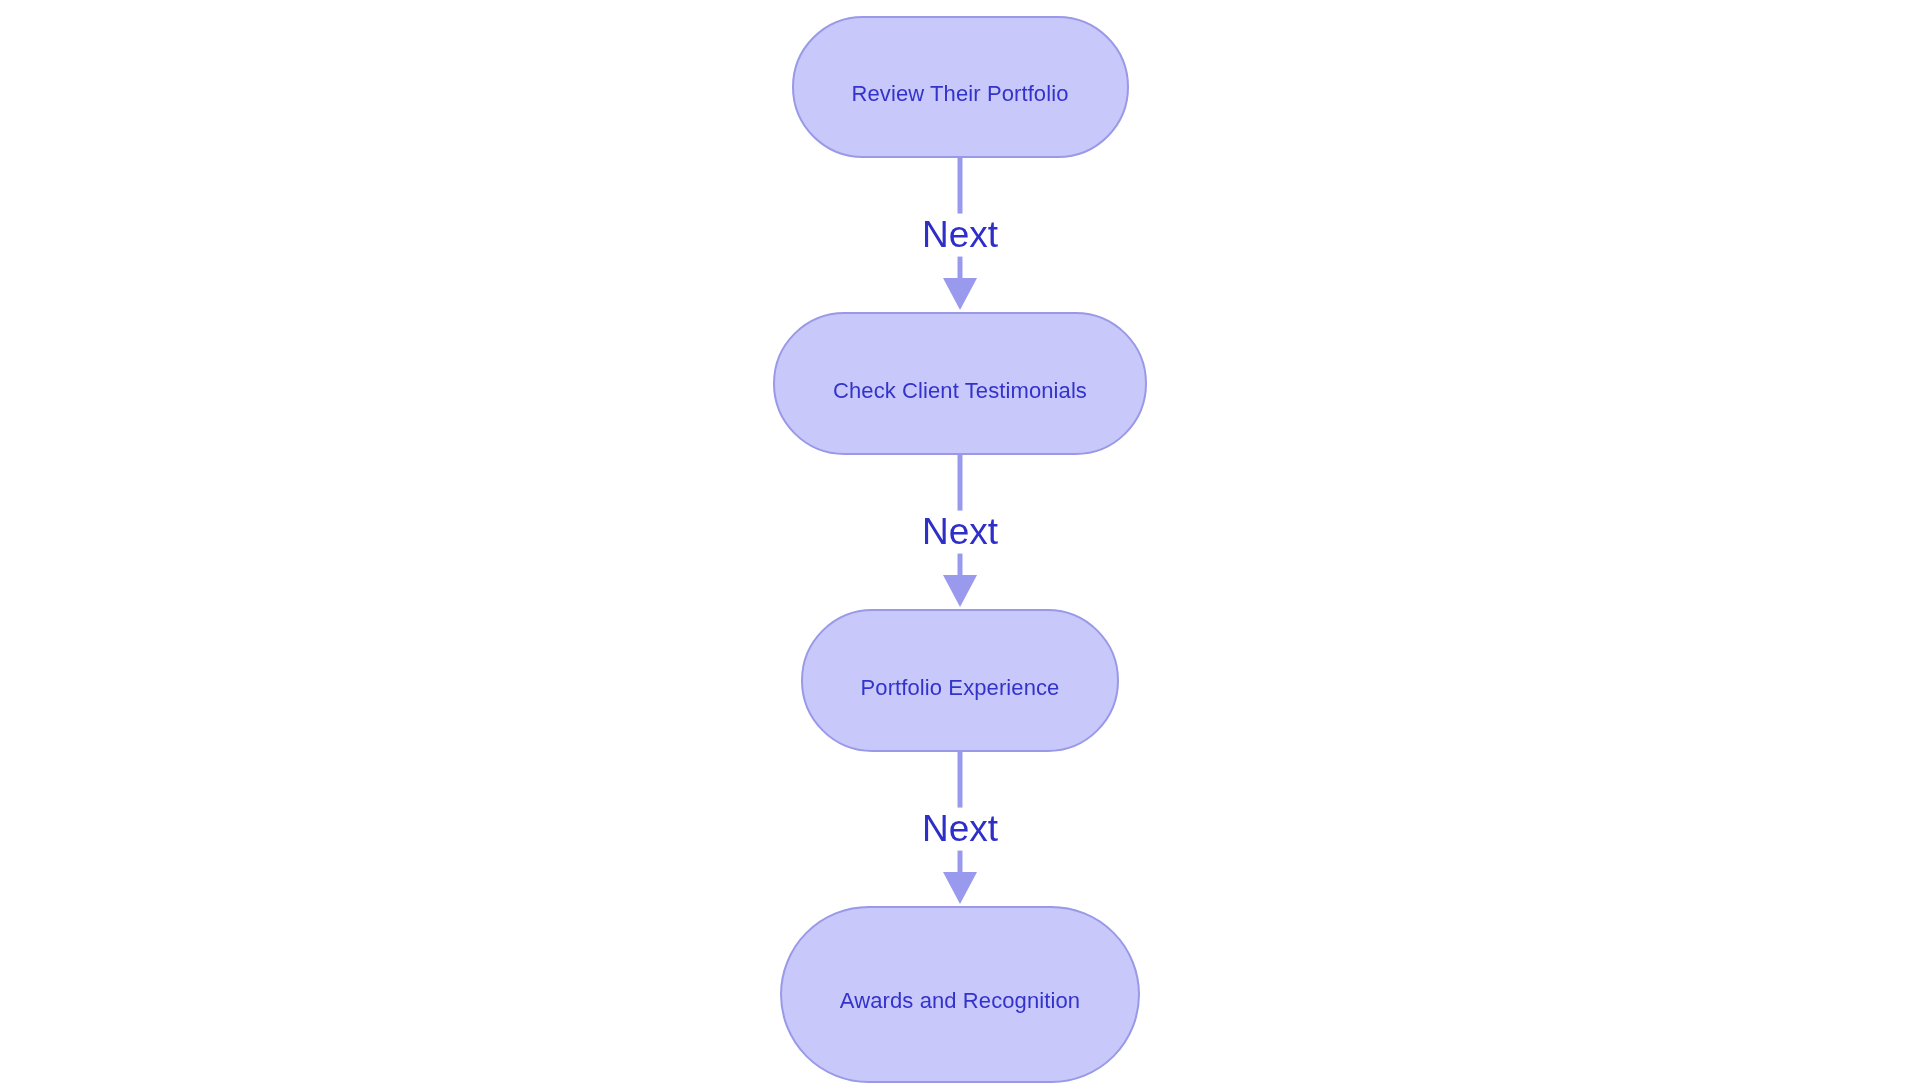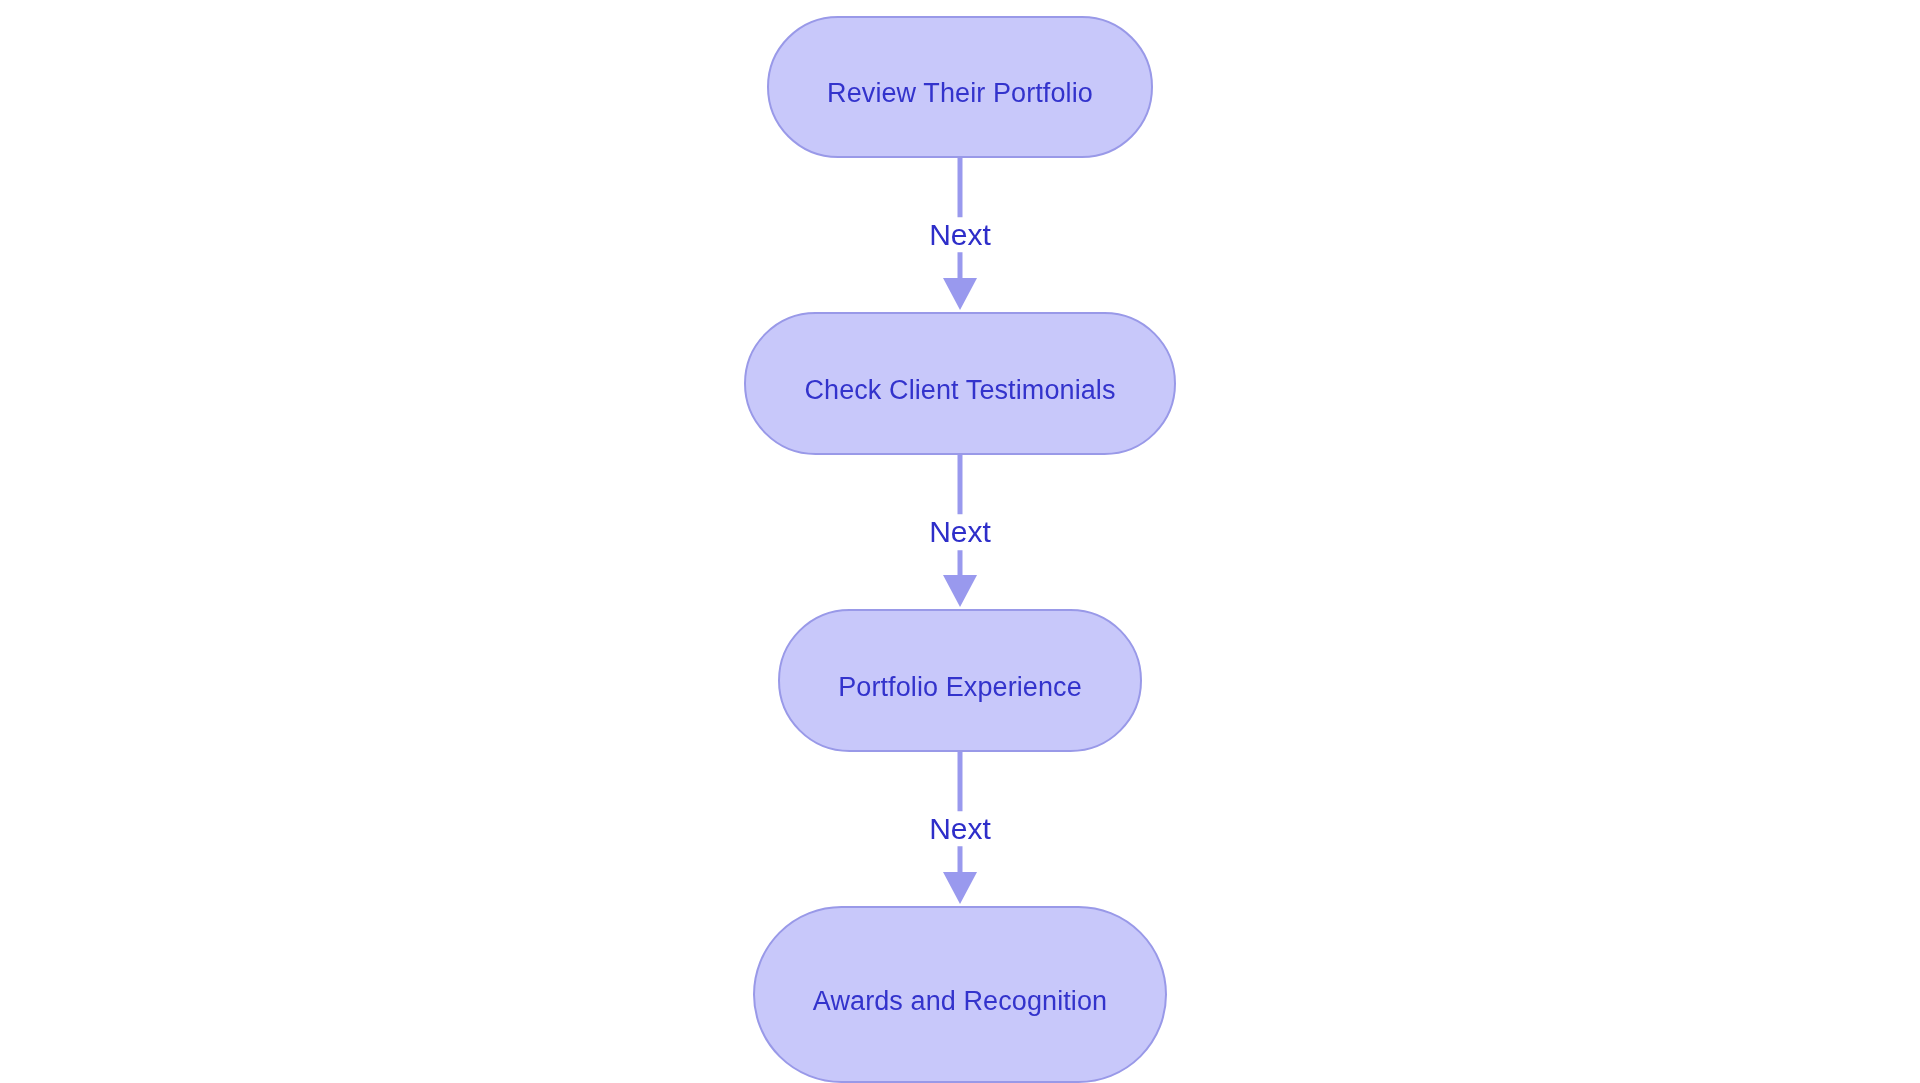--- a/index.html
+++ b/index.html
@@ -42,21 +42,21 @@
     justify-content: center;
     background: #c8c8fa;
     border: 2px solid #9999e8;
     border-radius: 9999px;
     color: #3333cc;
     white-space: nowrap;
     position: relative;
     z-index: 2;
   }
   .node-label {
-    font-size: 27px;
+    font-size: 22px;
     line-height: 1;
     letter-spacing: 0.1px;
     color: #3333cc;
     font-weight: 400;
     padding: 0 58px;
     margin-top: 14px;
   }
 
   .node-1 { height: 144px; }
   .node-2 { height: 146px; }
@@ -77,21 +77,21 @@
     top: 0;
     display: block;
   }
   .edge-label {
     position: absolute;
     left: 50%;
     top: 50%;
     transform: translate(-50%, -50%);
     background: #ffffff;
     padding: 2px 14px;
-    font-size: 30px;
+    font-size: 37px;
     line-height: 1.05;
     color: #2e2ec9;
     white-space: nowrap;
     z-index: 3;
   }
 
   
   .node-1 { margin-top: 16px; }
 </style>
 </head>

